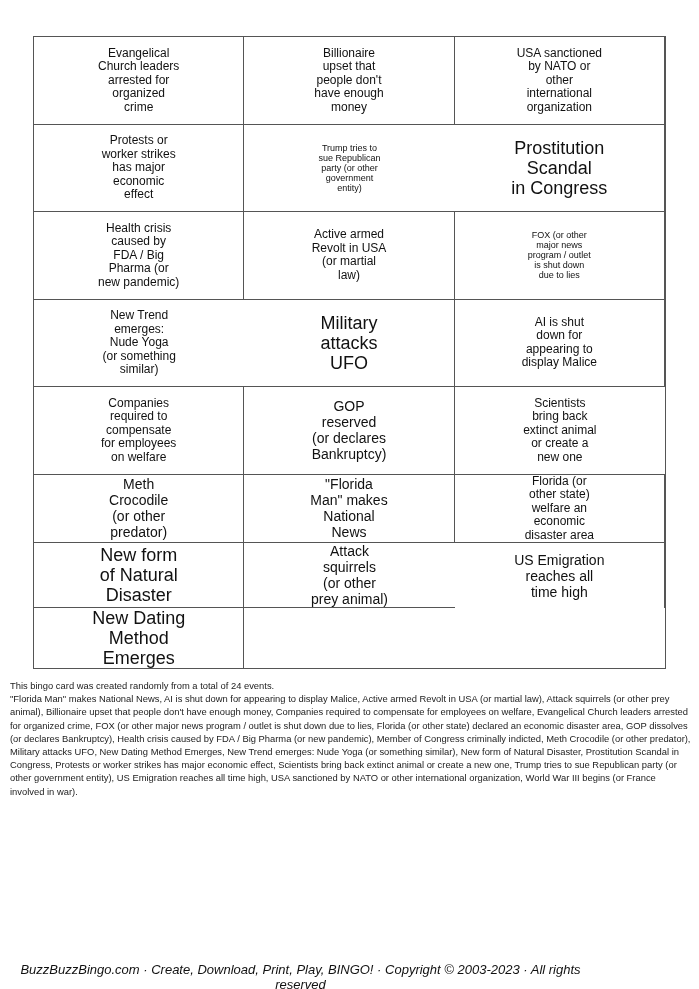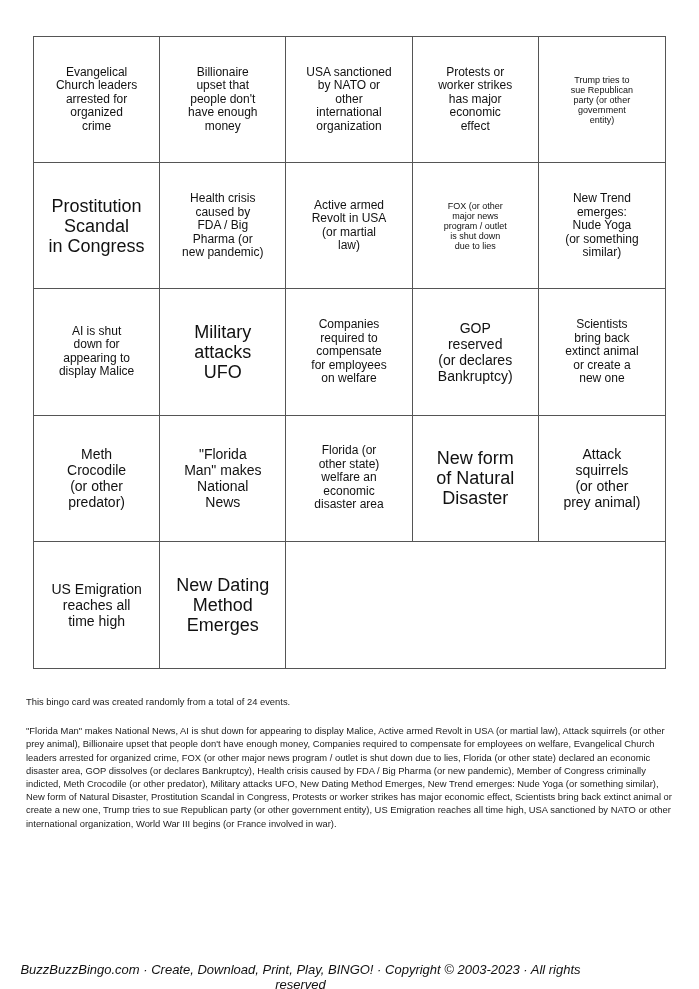--- a/index.html
+++ b/index.html
@@ -17,21 +17,21 @@
     }
     .card {
       position: absolute;
       left: 33px;
       top: 36px;
       width: 633px;
       height: 633px;
       border: 1px solid #555555;
       box-sizing: border-box;
       display: grid;
-      grid-template-columns: repeat(5, 1fr);
+      grid-template-columns: repeat(3, 1fr);
       grid-template-rows: repeat(5, 1fr);
     }
     .cell {
       border-right: 1px solid #555555;
       border-bottom: 1px solid #555555;
       display: flex;
       align-items: center;
       justify-content: center;
       text-align: center;
       padding: 0 10px;
@@ -51,21 +51,21 @@
     .sz-free { font-size: 19px; line-height: 21px; }
     .info {
       position: absolute;
       left: 10px;
       top: 679px;
       width: 682px;
       font-size: 9.4px;
       line-height: 13.2px;
       color: #222222;
     }
-    .info p { margin: 16px; }
+    .info p { margin: 0; }
     .footer {
       position: absolute;
       left: 0;
       top: 962px;
       width: 601px;
       text-align: center;
       font-size: 13px;
       color: #111111;
       font-style: italic;
     }
@@ -135,29 +135,29 @@
 due to lies</span>
     </div>
     <div class="cell">
       <span class="sz-m">New Trend
 emerges:
 Nude Yoga
 (or something
 similar)</span>
     </div>
     <div class="cell">
+      <span class="sz-xl">Military
+attacks
+UFO</span>
+    </div>
+    <div class="cell">
       <span class="sz-m">AI is shut
 down for
 appearing to
 display Malice</span>
-    </div>
-    <div class="cell">
-      <span class="sz-xl">Military
-attacks
-UFO</span>
     </div>
     <div class="cell">
       <span class="sz-m">Companies
 required to
 compensate
 for employees
 on welfare</span>
     </div>
     <div class="cell">
       <span class="sz-l">GOP

